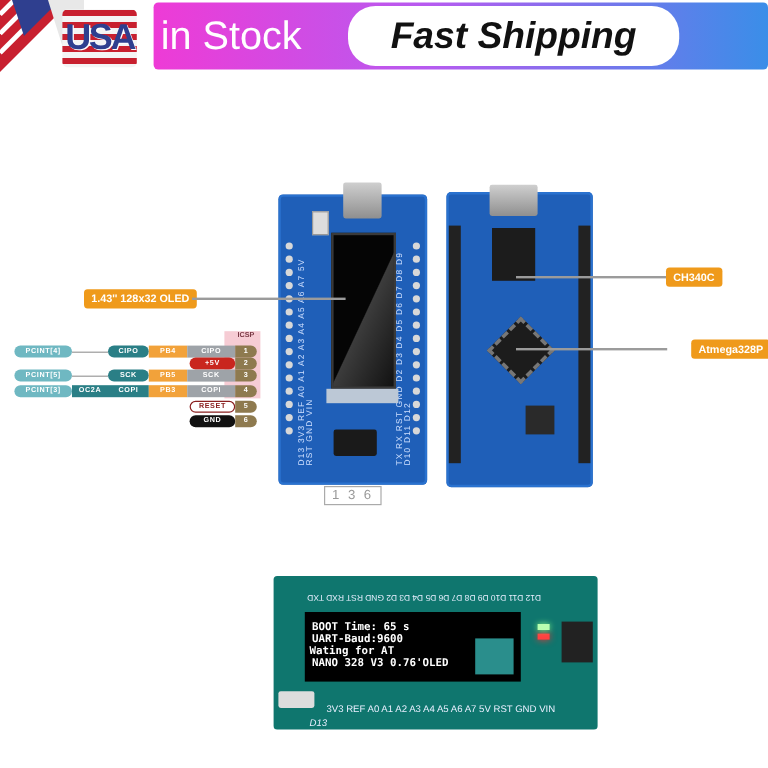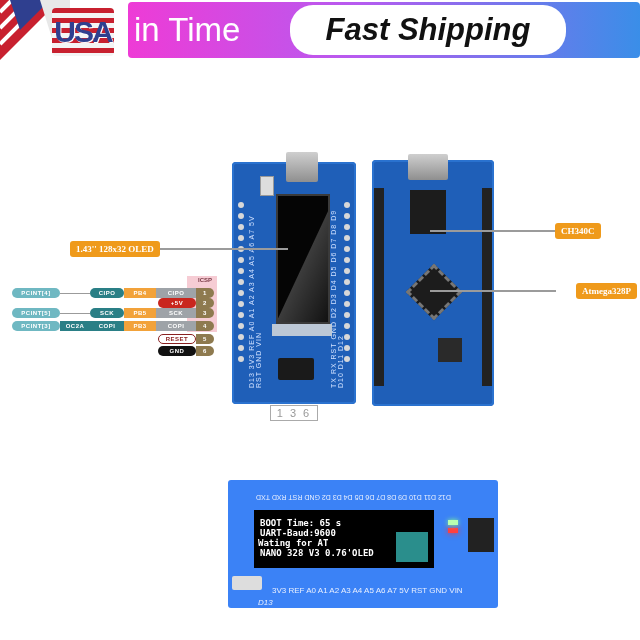--- a/index.html
+++ b/index.html
@@ -10,37 +10,37 @@
   .usa{left:52px;top:8px;width:62px;height:48px;border-radius:4px;
        background:repeating-linear-gradient(180deg,#c8202f 0 5px,#f4f4f4 5px 10px);
        color:#2f3f8f;font-weight:bold;font-size:30px;line-height:48px;text-align:center;letter-spacing:-2px;
        text-shadow:1px 1px 0 #fff;}
   .instock-bar{left:128px;top:2px;width:512px;height:56px;border-radius:4px;
        background:linear-gradient(90deg,#ee3bd6 0%,#b65bf0 45%,#3a8ee8 100%);}
   .instock-text{left:134px;top:2px;height:56px;line-height:56px;font-size:33px;color:#fff;}
   .fast-box{left:290px;top:5px;width:276px;height:50px;border-radius:23px;background:#fff;
        color:#111;font-style:italic;font-weight:bold;font-size:31px;line-height:50px;text-align:center;}
   
-  .tag{background:#ef9a1b;color:#fff;font-weight:bold;font-size:9px;border-radius:3px;padding:3px 6px;white-space:nowrap;font-family:Liberation Serif, serif;}
+  .tag{background:#ef9a1b;color:#fff;font-weight:bold;font-size:9px;border-radius:3px;padding:3px 6px;white-space:nowrap;}
   .line{background:#9b9b9b;height:2px;}
   
   .board{background:#1f5fb8;border-radius:4px;box-shadow:inset 0 0 0 2px #2a72cf;}
   .board-label{font-size:7px;color:#cfe0ff;writing-mode:vertical-rl;letter-spacing:1px;}
   .oled{background:#050505;border:2px solid #3a3a3a;}
   .oled-shine{background:linear-gradient(115deg,transparent 52%,rgba(255,255,255,0.22) 53%,rgba(255,255,255,0.05) 100%);width:100%;height:100%;}
   .pins{display:flex;flex-direction:column;gap:5px;}
   .pin{width:6px;height:6px;border-radius:50%;background:#d8d8d8;}
   .header-strip{background:#222;display:flex;flex-direction:column;align-items:center;justify-content:space-around;padding:2px 0;}
   .chip{background:#1c1c1c;}
   .usb{background:linear-gradient(#cfcfcf,#8f8f8f);border-radius:2px;}
   
   .pill{position:absolute;height:10px;border-radius:5px;font-size:6px;line-height:10px;text-align:center;color:#fff;font-weight:bold;letter-spacing:0.5px;}
   .icsp-box{background:#f5c6cf;opacity:0.9;}
   
-  .photo{left:228px;top:480px;width:270px;height:128px;background:#3b82f6;border-radius:3px;}
+  .photo{left:228px;top:480px;width:270px;height:128px;background:#0f766e;border-radius:3px;}
   .photo-oled{background:#000;}
   .oled-text{color:#fff;font-family:"DejaVu Sans Mono",monospace;font-size:9px;line-height:10px;font-weight:bold;white-space:pre;}
   .photo-label{color:#e8efff;font-size:8px;white-space:nowrap;}
 </style>
 </head>
 <body>
 
 <div class="abs flag-corner">
   <svg width="70" height="62" viewBox="0 0 70 62">
     <polygon points="0,0 60,0 0,60" fill="#c8202f"></polygon>
@@ -48,21 +48,21 @@
       <line x1="0" y1="12" x2="12" y2="0"></line>
         <line x1="0" y1="28" x2="28" y2="0"></line>
         <line x1="0" y1="44" x2="44" y2="0"></line>
     </g>
     <polygon points="10,0 50,0 20,30" fill="#2f3f8f"></polygon>
     <polygon points="40,0 70,0 70,40 55,48" fill="#e8e8e8"></polygon>
   </svg>
 </div>
 <div class="abs usa">USA</div>
 <div class="abs instock-bar"></div>
-<div class="abs instock-text">in Time</div>
+<div class="abs instock-text">in Stock</div>
 <div class="abs fast-box">Fast Shipping</div>
 
 <div class="abs icsp-box" style="left:187px;top:276px;width:30px;height:56px;"></div>
 <div class="abs" style="left:198px;top:277px;font-size:6px;color:#7a3a46;font-weight:bold;">ICSP</div>
 
 <div>
 
   <div class="abs line" style="left:60px;top:293px;width:30px;height:1px;"></div>
   <div class="pill" style="left:12px;top:288px;width:48px;background:#6fb8c2;">PCINT[4]</div>
   <div class="pill" style="left:90px;top:288px;width:34px;background:#2a7f86;">CIPO</div>

